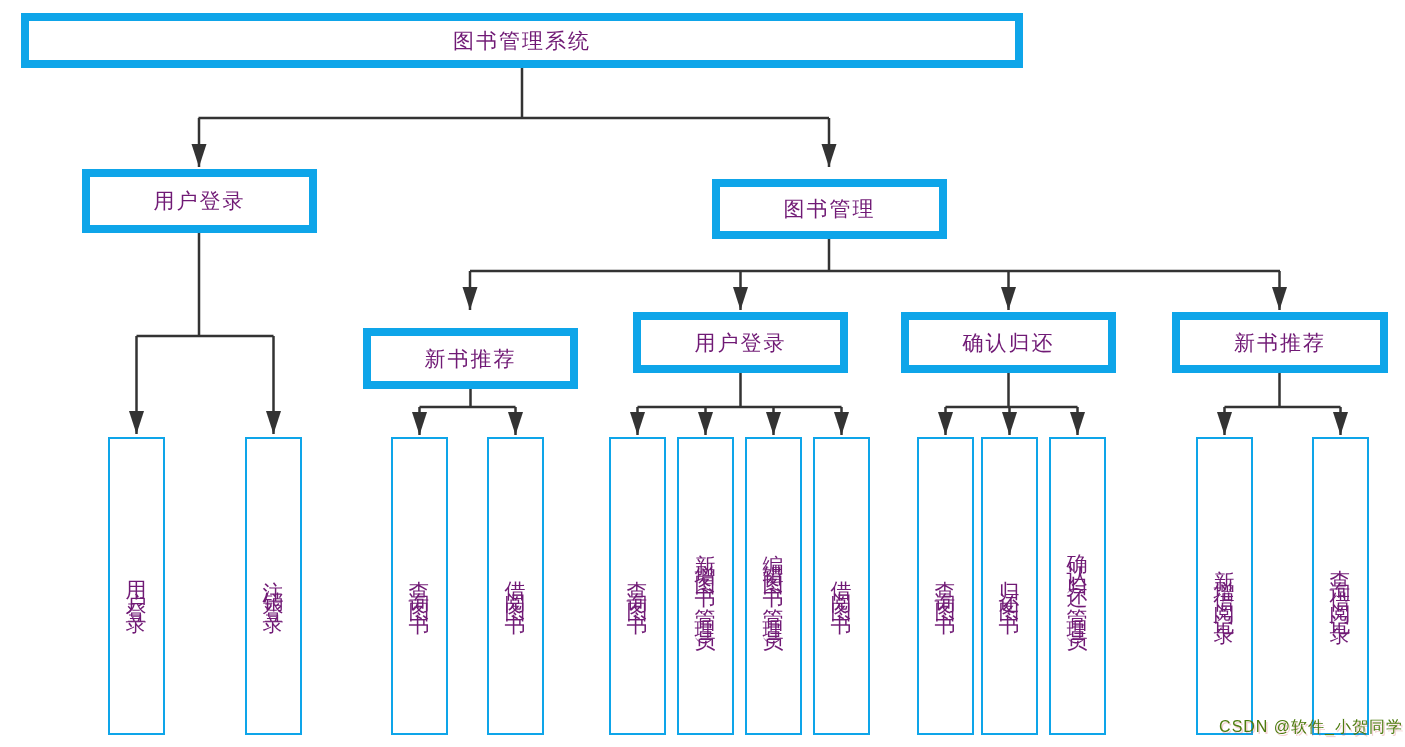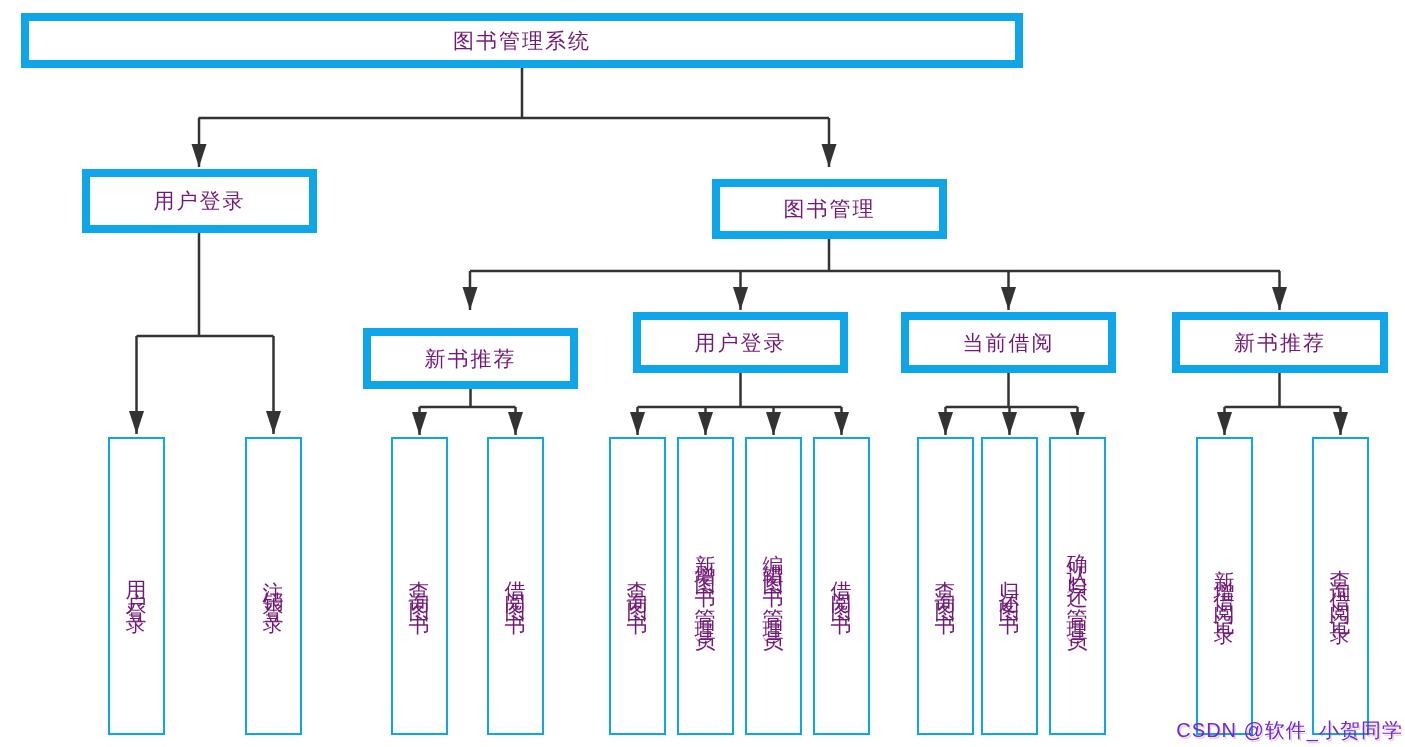--- a/index.html
+++ b/index.html
@@ -46,22 +46,22 @@
     text-orientation: mixed;
     letter-spacing: 11px;
     font-size: 21px;
     line-height: 1;
     max-height: 292px;
   }
   .watermark {
     position: absolute;
     top: 717px;
     right: 2px;
-    font-size: 20px;
-    color: #6d28d9;
+    font-size: 16px;
+    color: #4d7c0f;
     letter-spacing: 1px;
     text-shadow: 1.5px 1.5px 0 rgba(205, 70, 70, 0.25);
     white-space: nowrap;
   }
 </style>
 </head>
 <body>
 
 <div class="stage">
 
@@ -108,21 +108,21 @@
     <line class="wire" x1="1340.5" y1="407" x2="1340.5" y2="435" marker-end="url(#arrowhead)"></line>
   </svg>
 
   <div class="node" style="left:21px; top:13px; width:1002px; height:55px;">图书管理系统</div>
 
   <div class="node" style="left:82px; top:169px; width:235px; height:64px;">用户登录</div>
   <div class="node" style="left:712px; top:179px; width:235px; height:60px;">图书管理</div>
 
   <div class="node" style="left:363px; top:328px; width:215px; height:61px;">新书推荐</div>
   <div class="node" style="left:633px; top:312px; width:215px; height:61px;">用户登录</div>
-  <div class="node" style="left:901px; top:312px; width:215px; height:61px;">当前借阅</div>
+  <div class="node" style="left:901px; top:312px; width:215px; height:61px;">确认归还</div>
   <div class="node" style="left:1172px; top:312px; width:216px; height:61px;">新书推荐</div>
 
   <div class="node leaf" style="left:108px; top:437px; width:57px; height:298px;">
     <span>用户登录</span>
   </div>
   <div class="node leaf" style="left:245px; top:437px; width:57px; height:298px;">
     <span>注销登录</span>
   </div>
 
   <div class="node leaf" style="left:391px; top:437px; width:57px; height:298px;">

